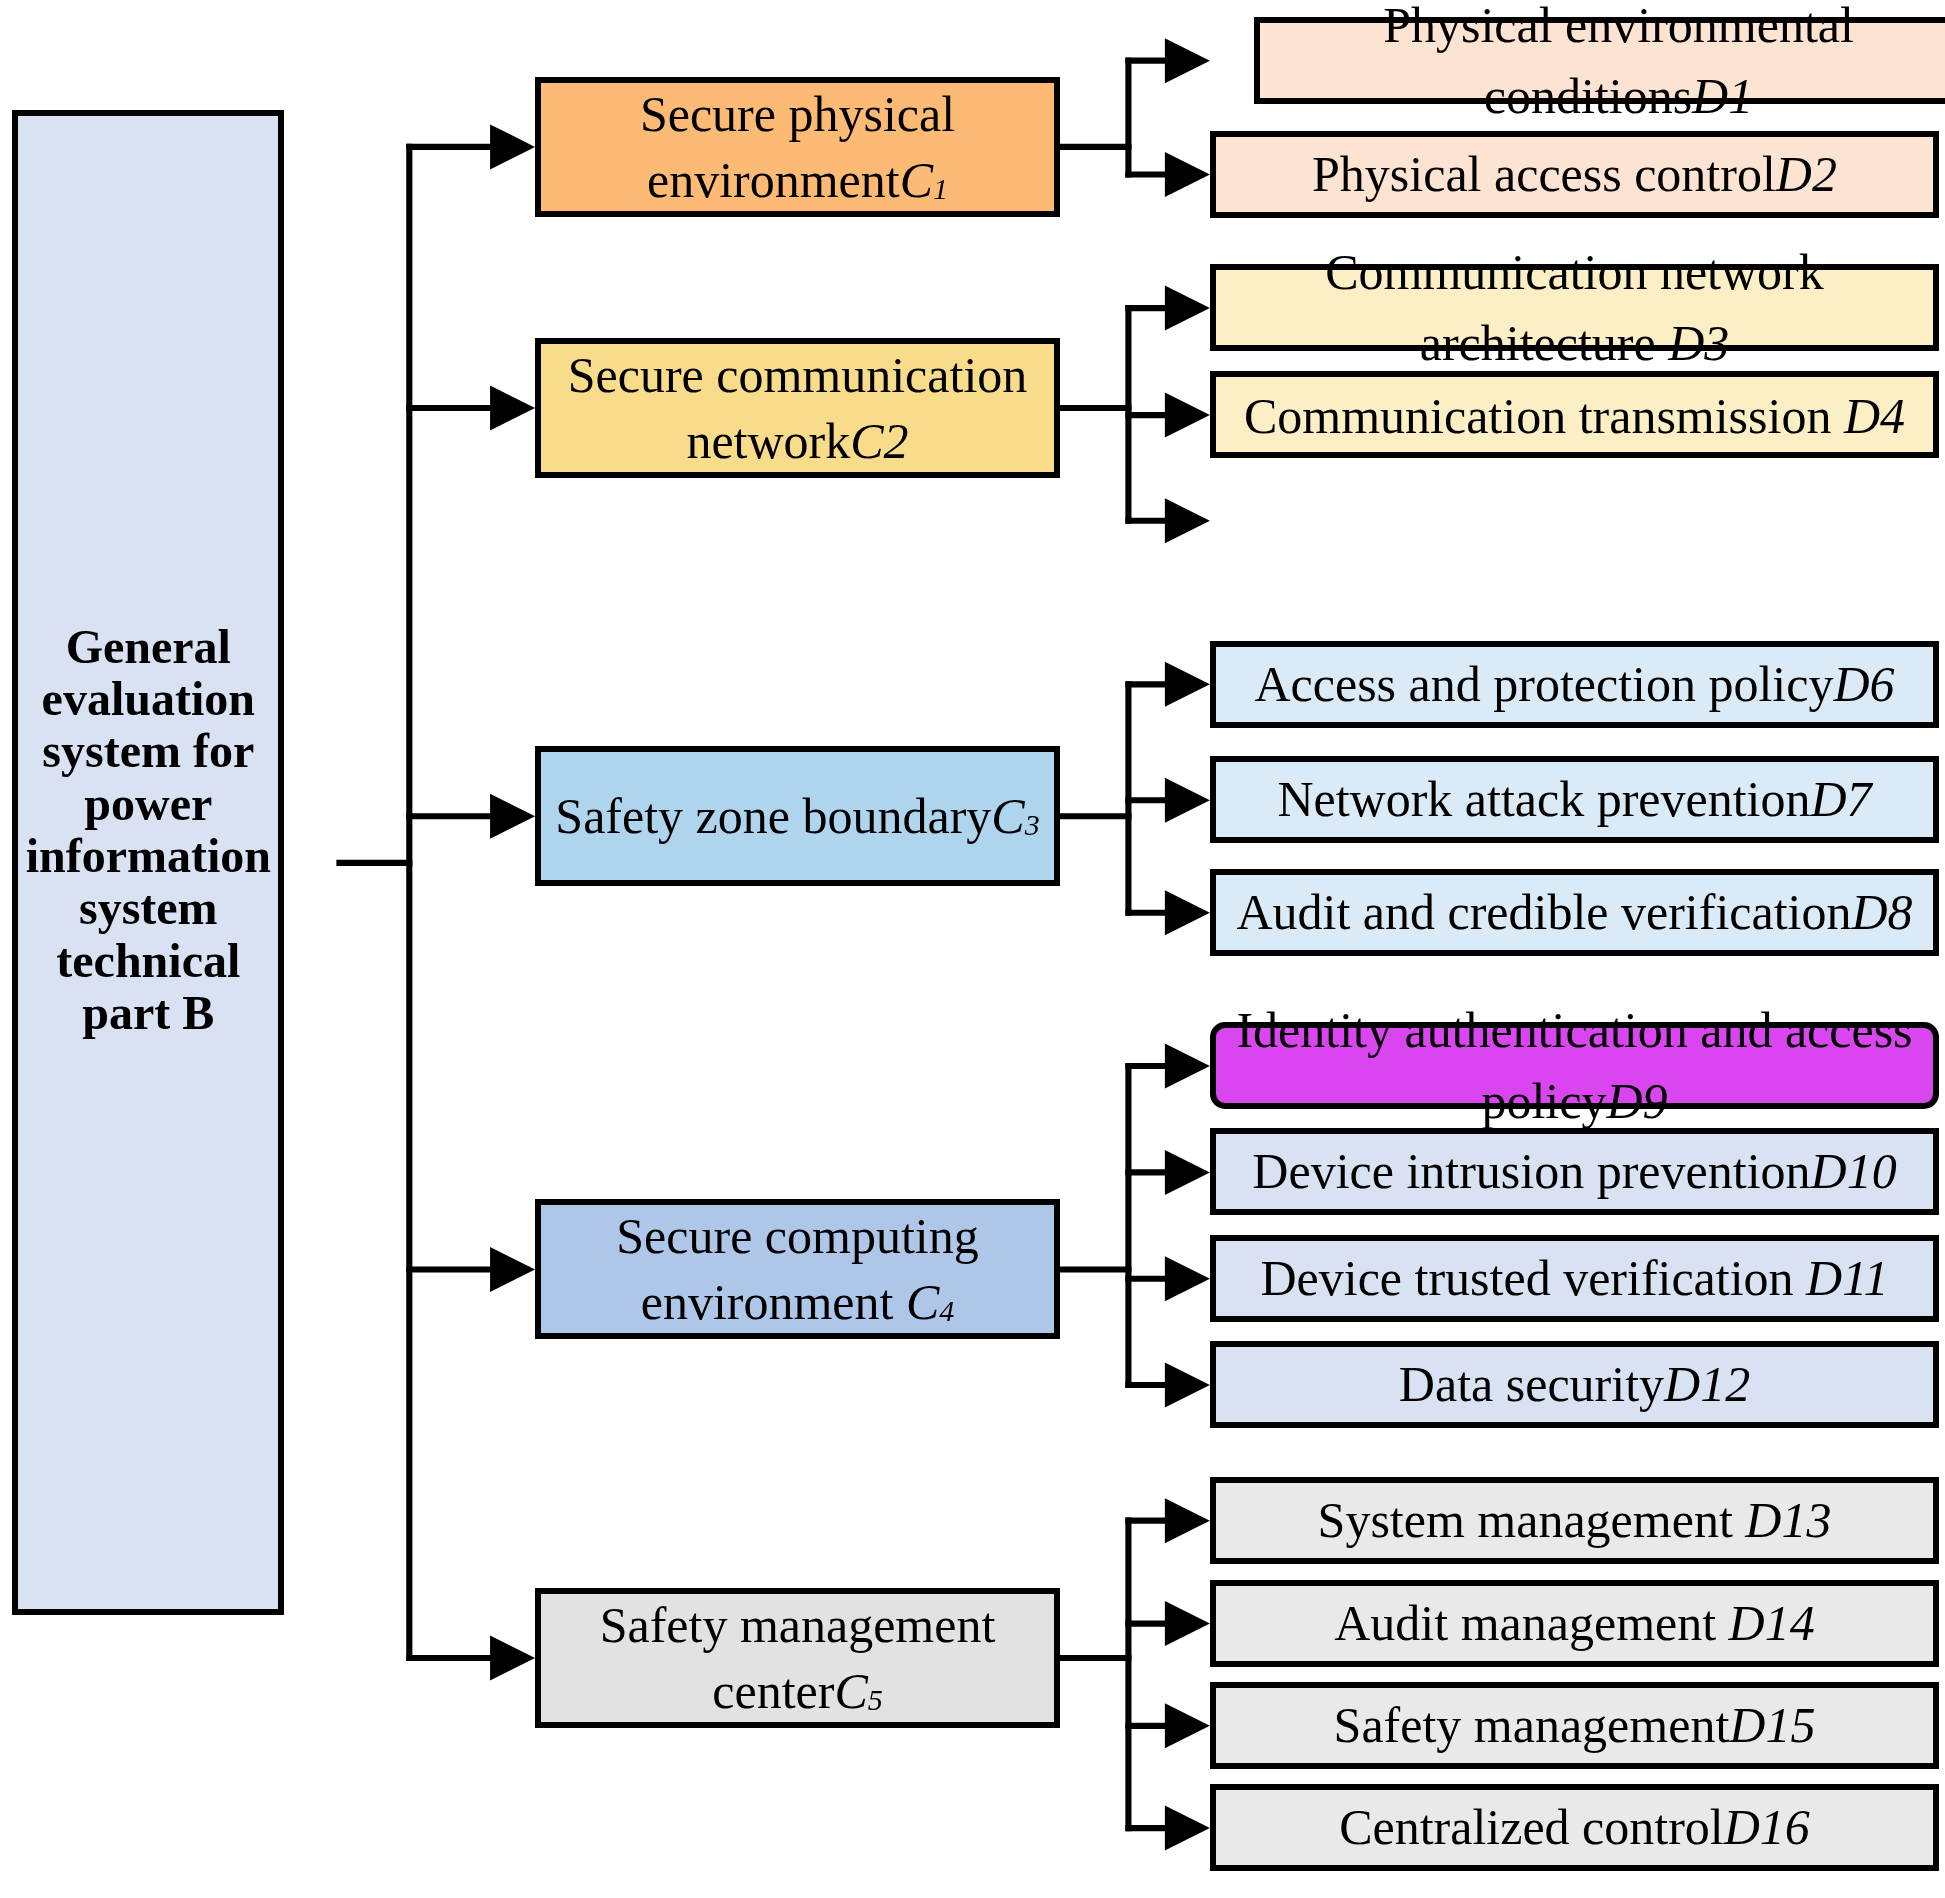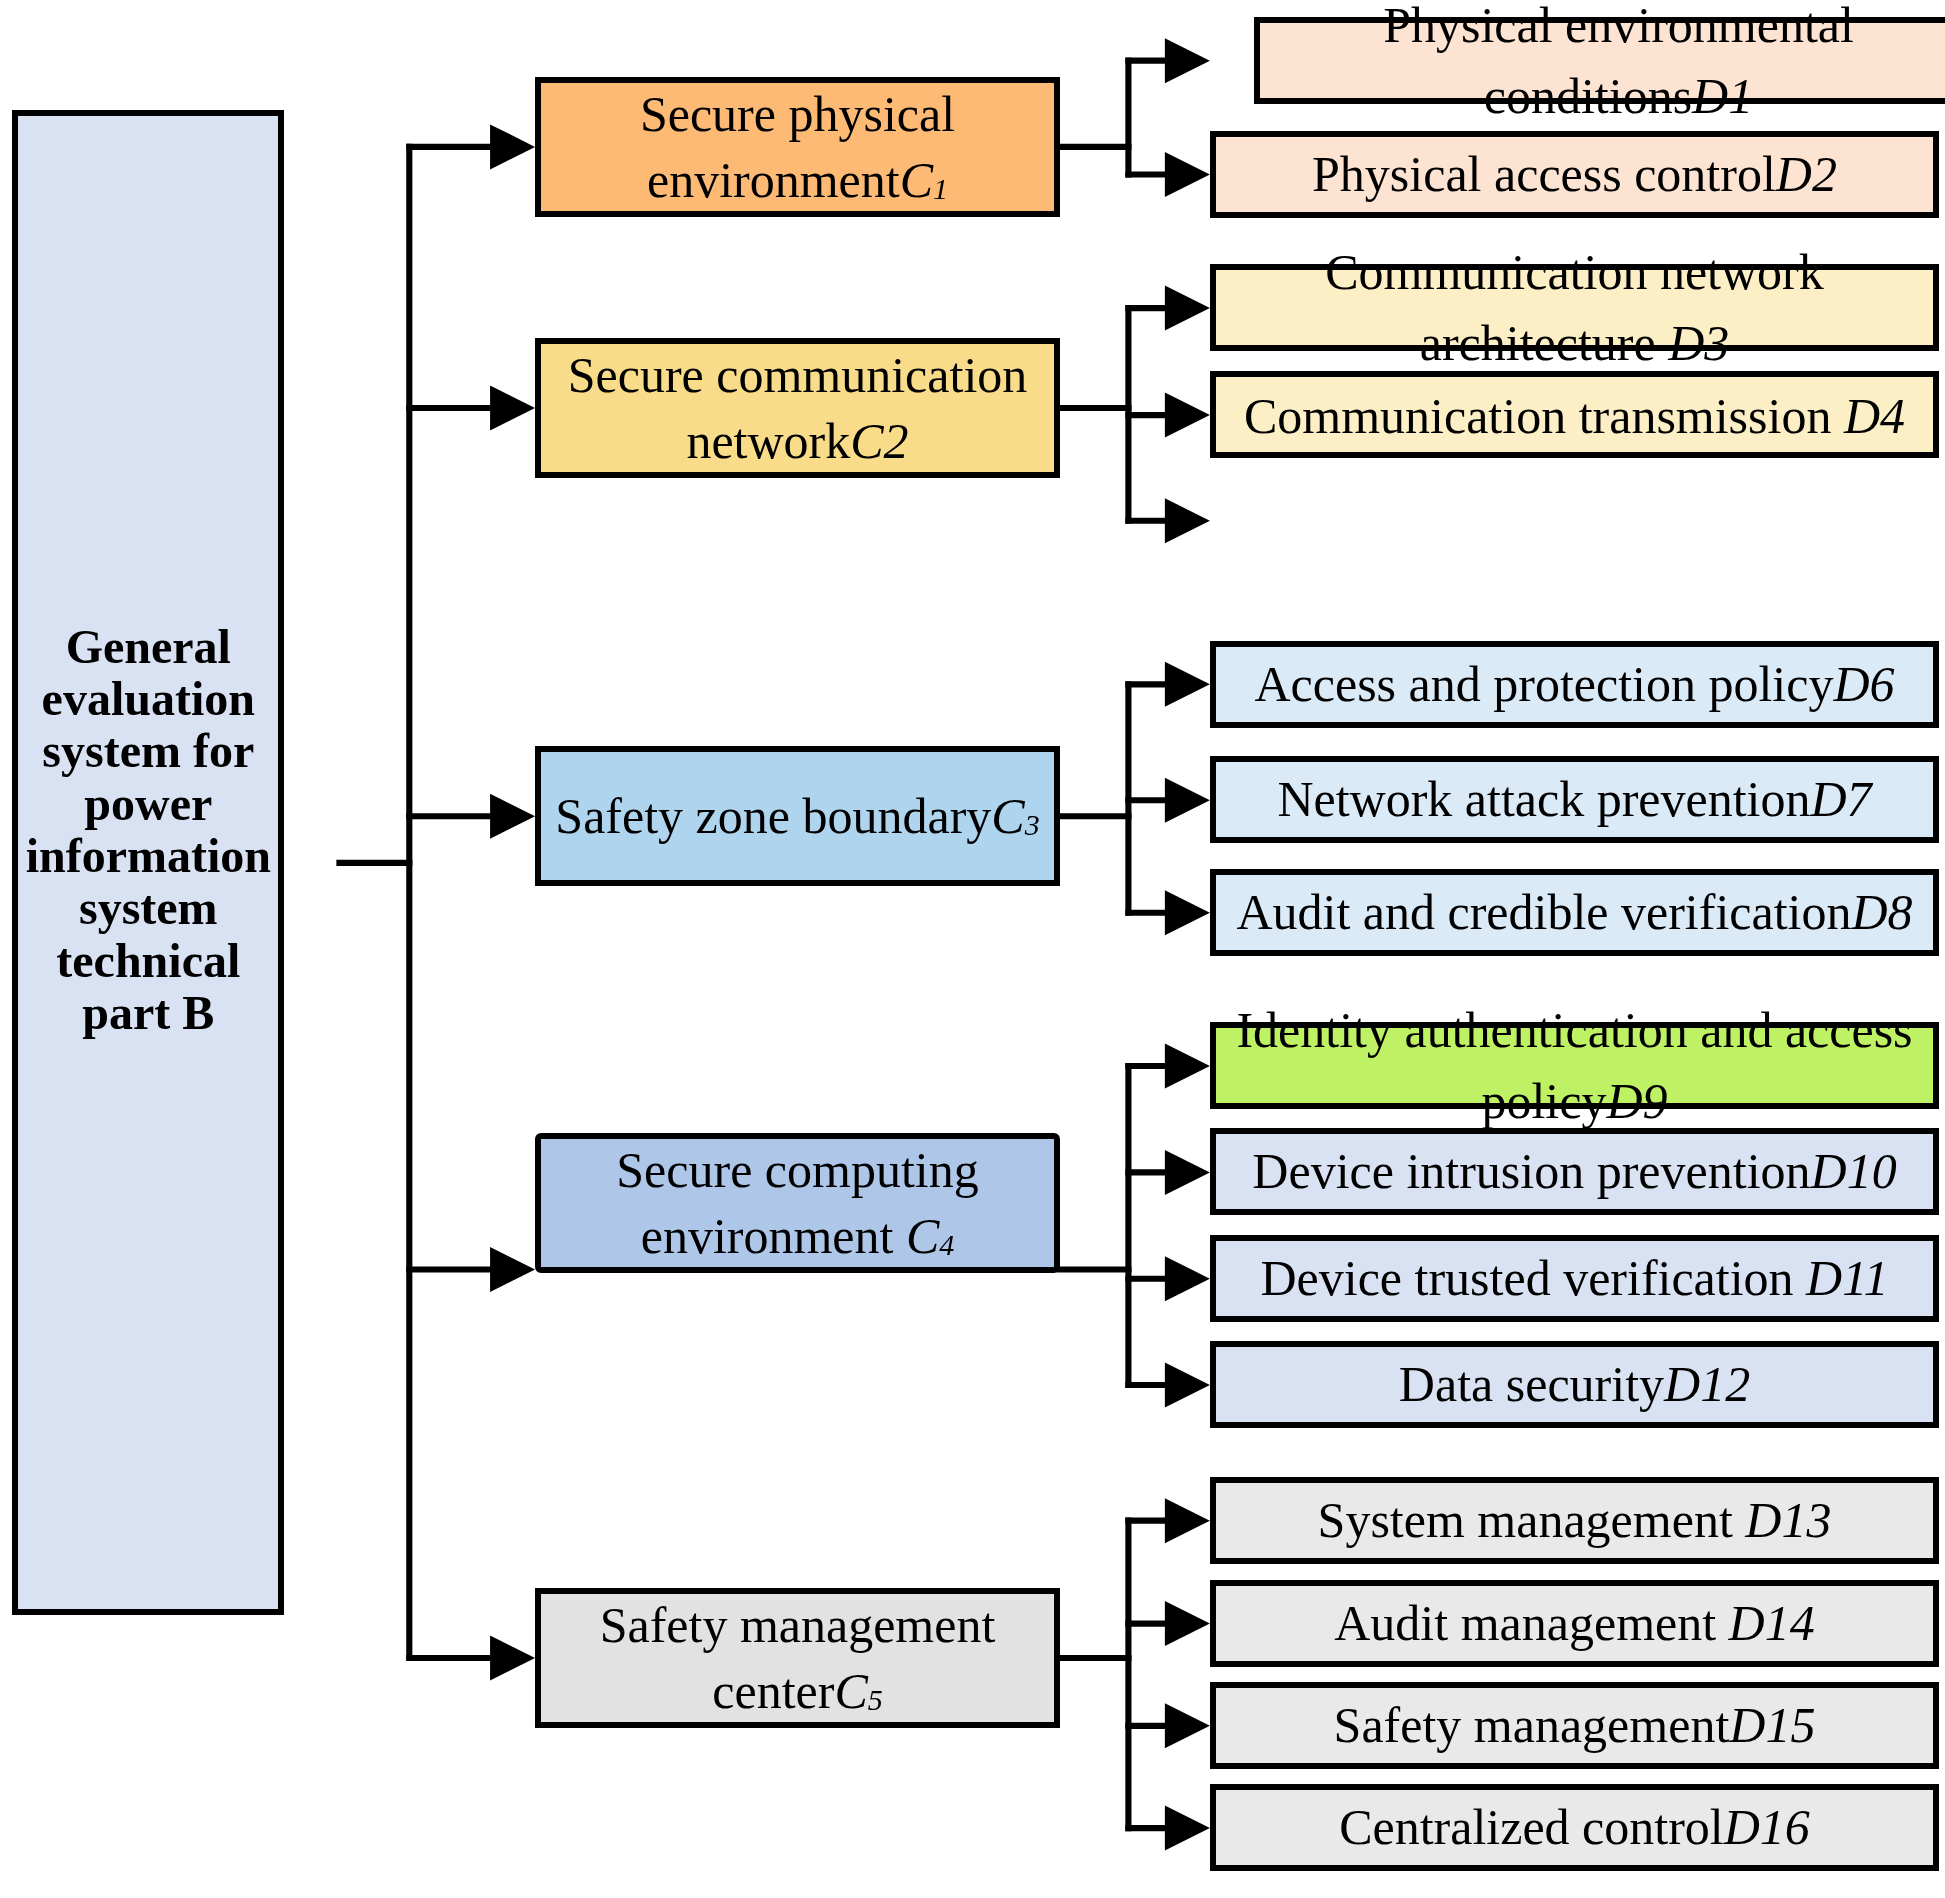--- a/index.html
+++ b/index.html
@@ -26,21 +26,21 @@
     display:block;
     font-weight:bold;
     font-size:48px;
     line-height:1.09;
     padding:0 9.5px 65px 9.5px;
   }
   .cat-box{width:525px;height:140px;font-size:50px;line-height:1.32;}
   .b-c1{left:535px;top:77px;}
   .b-c2{left:535px;top:338px;}
   .b-c3{left:535px;top:746px;}
-  .b-c4{left:535px;top:1133px;border-radius:6px;}
+  .b-c4{left:535px;top:1199px;}
   .b-c5{left:535px;top:1588px;}
   .d-box{left:1210px;width:729px;height:87px;font-size:50px;line-height:1.42;}
   .b-d1{top:17px;margin-left:44px;}   .b-d2{top:131px;}
   .b-d3{top:264px;}  .b-d4{top:371px;align-items:flex-end;}  .b-d5{top:477px;}
   .b-d6{top:641px;}  .b-d7{top:756px;} .b-d8{top:869px;}
   .b-d9{top:1022px;} .b-d10{top:1128px;}.b-d11{top:1235px;}.b-d12{top:1341px;}
   .b-d13{top:1477px;}.b-d14{top:1580px;}.b-d15{top:1682px;}.b-d16{top:1784px;}
   .txt{display:block;padding:0 6.8px;}
   .code{font-style:italic;}
   .cat-num{font-style:italic;}
@@ -145,21 +145,21 @@
   <div class="box d-box b-d6" style="background: rgb(219, 234, 247);">
     <span class="txt"><span>Access and protection policy</span><i class="code">D6</i></span>
   </div>
   <div class="box d-box b-d7" style="background: rgb(219, 234, 247);">
     <span class="txt"><span>Network attack prevention</span><i class="code">D7</i></span>
   </div>
   <div class="box d-box b-d8" style="background: rgb(219, 234, 247);">
     <span class="txt"><span>Audit and credible verification</span><i class="code">D8</i></span>
   </div>
 
-  <div class="box d-box b-d9" style="background: #bef264;">
+  <div class="box d-box b-d9" style="background: #d946ef; border-radius: 15px;">
     <span class="txt"><span>Identity authentication and access policy</span><i class="code">D9</i></span>
   </div>
   <div class="box d-box b-d10" style="background: rgb(217, 226, 242);">
     <span class="txt"><span>Device intrusion prevention</span><i class="code">D10</i></span>
   </div>
   <div class="box d-box b-d11" style="background: rgb(217, 226, 242);">
     <span class="txt"><span>Device trusted verification </span><i class="code">D11</i></span>
   </div>
   <div class="box d-box b-d12" style="background: rgb(217, 226, 242);">
     <span class="txt"><span>Data security</span><i class="code">D12</i></span>

